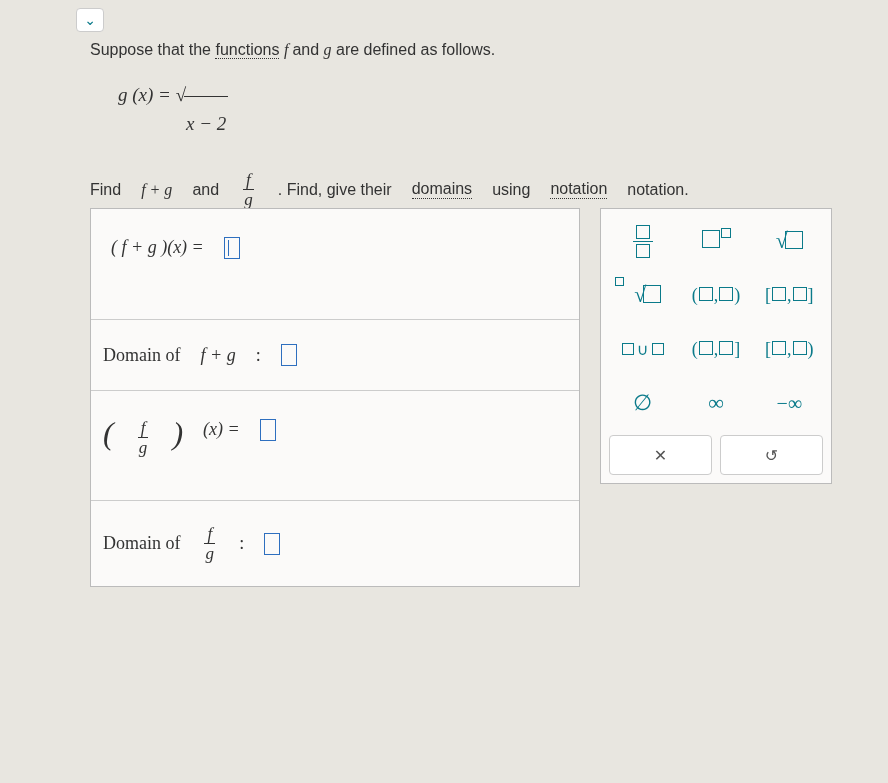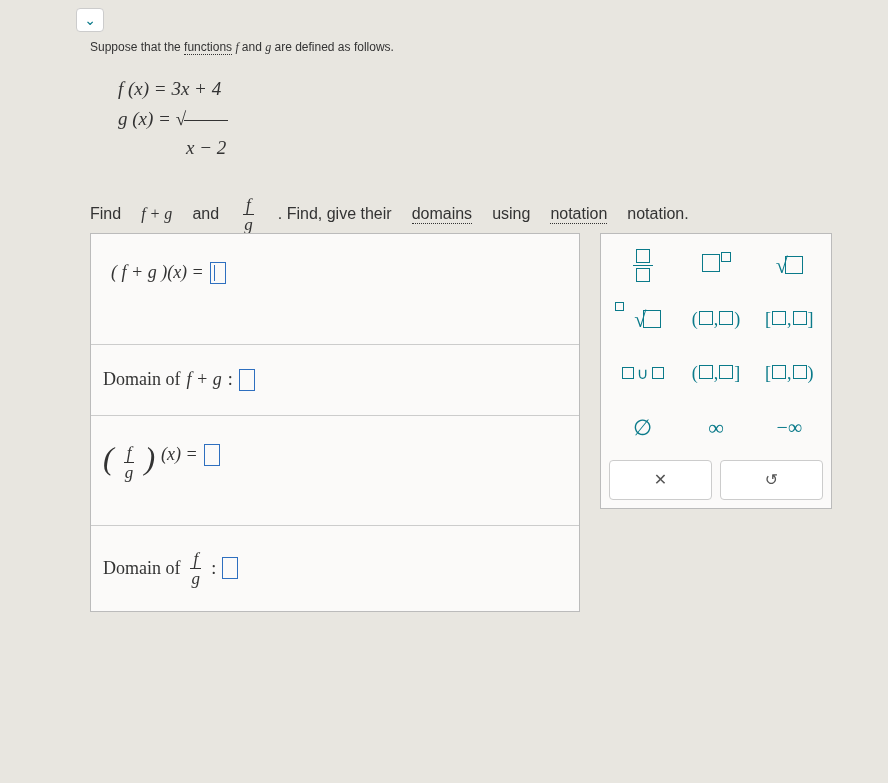--- a/index.html
+++ b/index.html
@@ -26,21 +26,21 @@
       color: #0a7a8a;
       font-size: 14px;
       cursor: pointer;
     }
     .content {
       position: absolute;
       top: 38px;
       left: 90px;
       right: 40px;
     }
-    .intro { font-size: 12px; line-height: 1.5; margin-bottom: 18px; }
+    .intro { font-size: 16px; line-height: 1.5; margin-bottom: 18px; }
     .dotted { border-bottom: 1px dotted #333; }
     .italic { font-style: italic; font-family: 'Times New Roman', serif; }
     .equations { margin: 8px 0 20px 28px; font-family: 'Times New Roman', serif; font-size: 19px; line-height: 1.6; }
     .find-line { font-size: 16px; display:flex; align-items:center; flex-wrap:wrap; gap:20px; }
     .frac {
       display: inline-flex;
       flex-direction: column;
       align-items: center;
       vertical-align: middle;
       font-family: 'Times New Roman', serif;
@@ -64,21 +64,21 @@
       width: 490px;
       border: 1px solid #bbb;
       background: #fbfaf9;
     }
     .ans-cell {
       padding: 24px 20px;
       font-family: 'Times New Roman', serif;
       font-size: 18px;
       display:flex;
       align-items:center;
-      gap:6px;
+      gap:20px;
       text-align:center;
     }
     .ans-cell + .ans-cell { border-top: 1px solid #ccc; padding-left: 12px; }
     .ans-cell.first { min-height: 110px; align-items:flex-start; padding-top:28px; }
 
     .input-box {
       display:inline-block;
       min-width: 16px;
       height: 22px;
       border: 1.5px solid #2e6fbf;
@@ -162,23 +162,20 @@
 </div>
 
 <div class="content">
 
   <p class="intro">
     <span>Suppose that the </span><span class="dotted">functions</span>
     <span class="italic"> f </span><span> and </span><span class="italic">g</span><span> are defined as follows.</span>
   </p>
 
   <div class="equations">
-    <div>
-      <span class="italic">f (x) = </span><span class="italic">3x + 4</span>
-    </div>
     <div>
       <span class="italic">g (x) = </span><span class="sqrt">
           <span class="sqrt-sym">√</span>
           <span class="sqrt-body italic">x − 2</span>
         </span>
     </div>
   </div>
 
   <div class="find-line">
     <span>Find </span>

